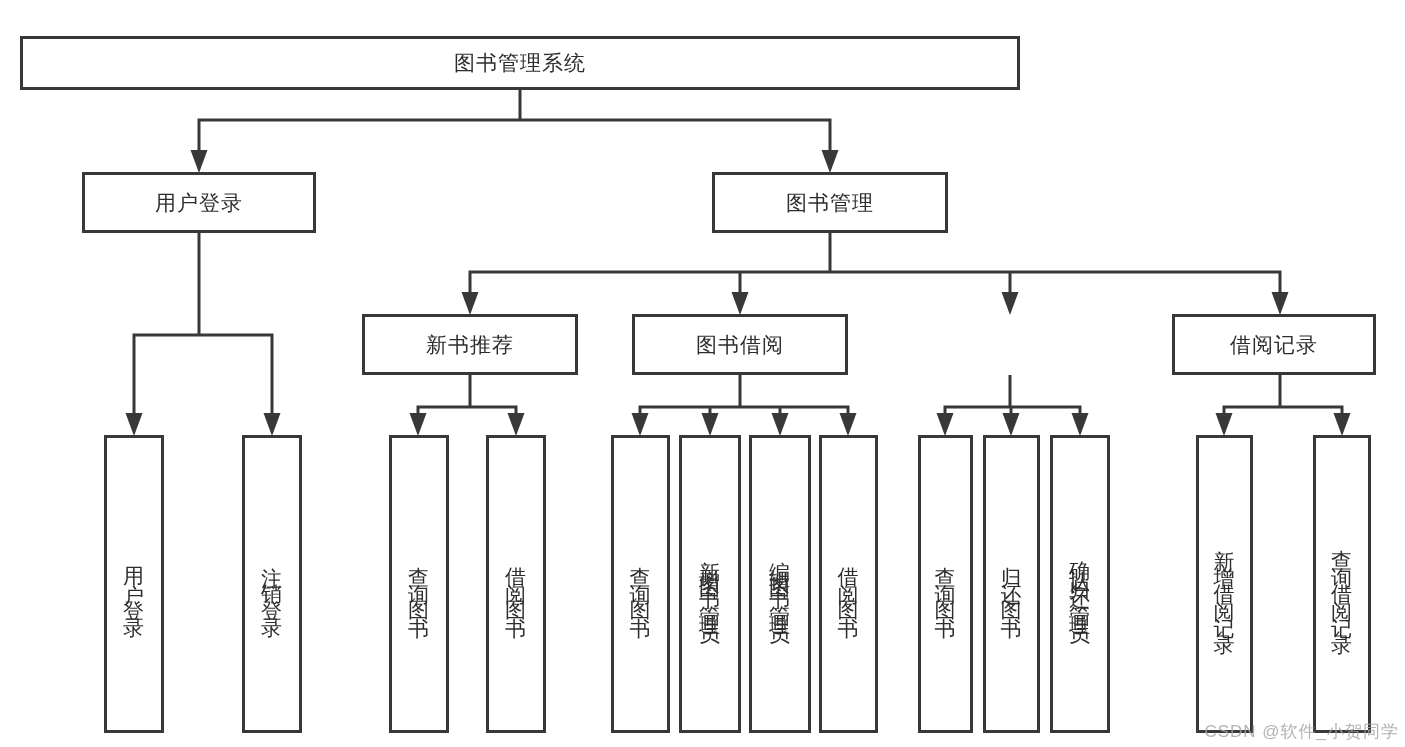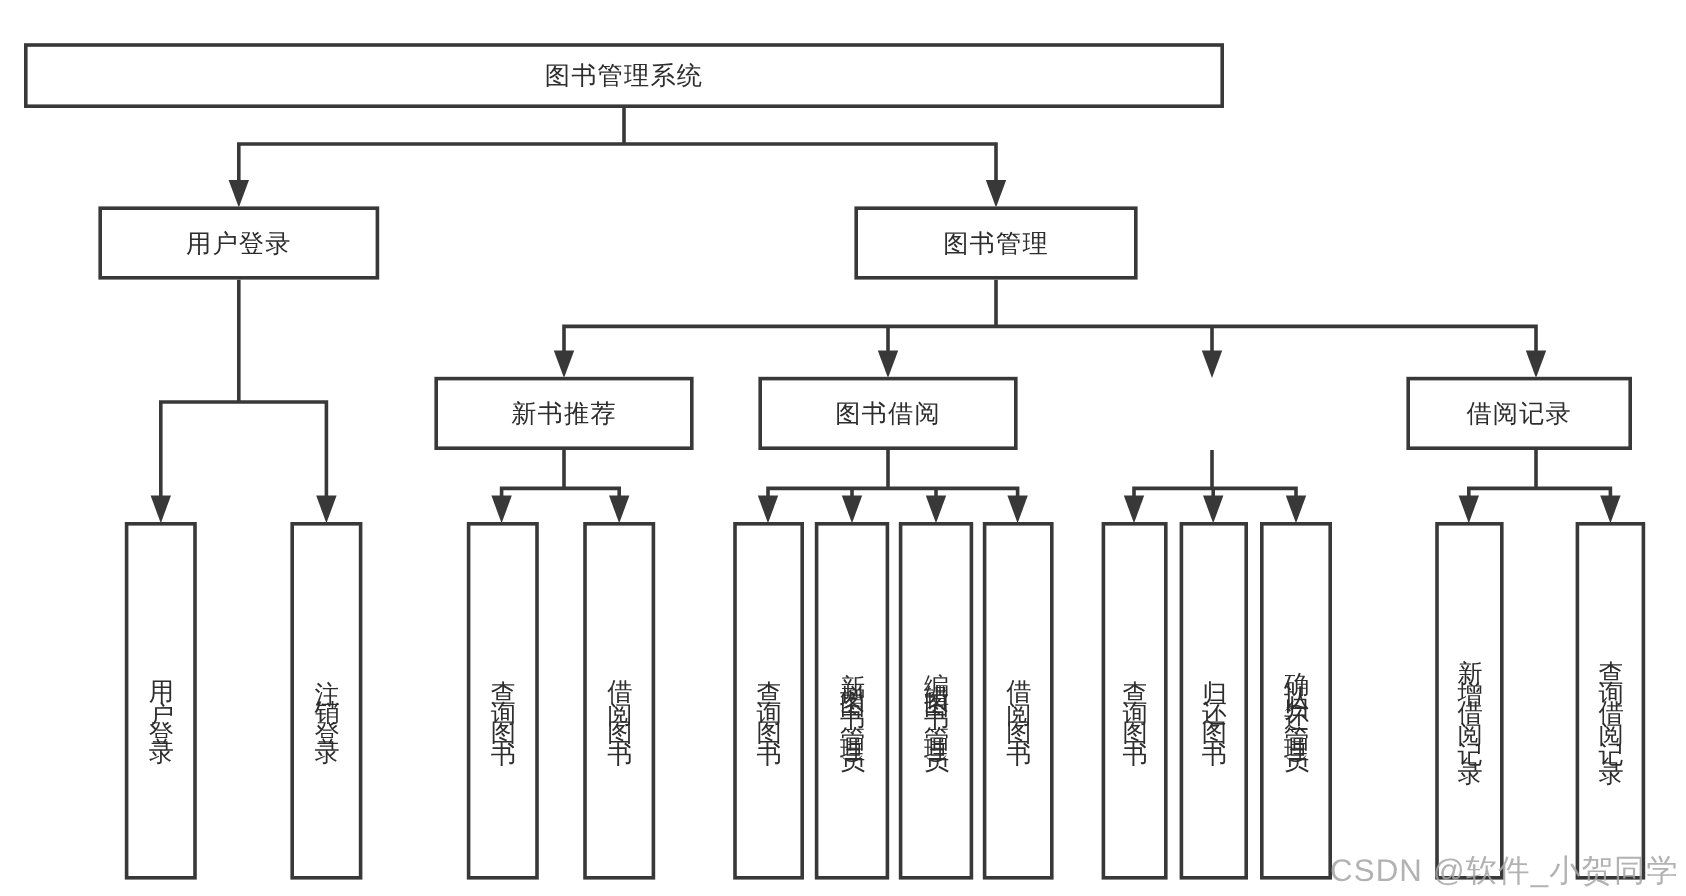--- a/index.html
+++ b/index.html
@@ -48,41 +48,41 @@
 
   
   #n-root            { left: 20px;   top: 12px;  width: 1000px; height: 54px; margin-top: 24px; }
   
   #n-user-login      { left: 82px;   top: 172px; width: 234px;  height: 61px; }
   #n-book-mgmt       { left: 712px;  top: 172px; width: 236px;  height: 61px; }
   
   #n-new-book        { left: 362px;  top: 314px; width: 216px;  height: 61px; }
   #n-book-borrow     { left: 632px;  top: 314px; width: 216px;  height: 61px; font-family: Liberation Serif, serif; }
   #n-current-borrow  { left: 902px;  top: 314px; width: 216px;  height: 61px; }
-  #n-borrow-records  { left: 1172px; top: 314px; width: 188px;  height: 61px; }
+  #n-borrow-records  { left: 1172px; top: 314px; width: 204px;  height: 61px; }
   
   #l-user-login      { left: 104px;  width: 60px; }
   #l-logout          { left: 242px;  width: 60px; }
   #l-query-1         { left: 389px;  width: 60px; }
   #l-borrow-1        { left: 486px;  width: 60px; }
   #l-query-2         { left: 611px;  width: 59px; }
   #l-add-book        { left: 679px;  width: 62px; }
   #l-edit-book       { left: 749px;  width: 62px; }
   #l-borrow-2        { left: 819px;  width: 59px; }
   #l-query-3         { left: 918px;  width: 55px; }
   #l-return-book     { left: 983px;  width: 57px; }
   #l-confirm-return  { left: 1050px; width: 60px; }
   #l-add-record      { left: 1196px; width: 57px; }
   #l-query-record    { left: 1313px; width: 58px; }
 
   #watermark {
     position: absolute;
     right: 6px;
     bottom: 4px;
-    font-size: 26px;
+    font-size: 17px;
     color: rgba(165,165,165,0.85);
     letter-spacing: 1px;
     z-index: 10;
     white-space: nowrap;
   }
   .line  { stroke: #383838; stroke-width: 3; fill: none; }
   .arrow { fill: #383838; stroke: none; }
 </style>
 </head>
 <body>

